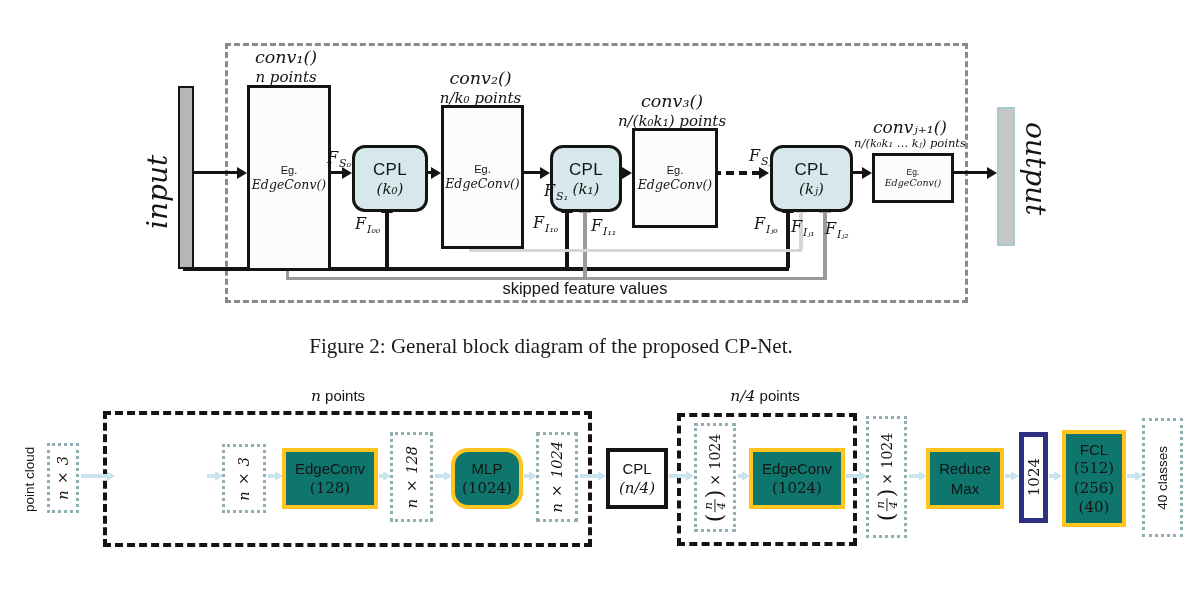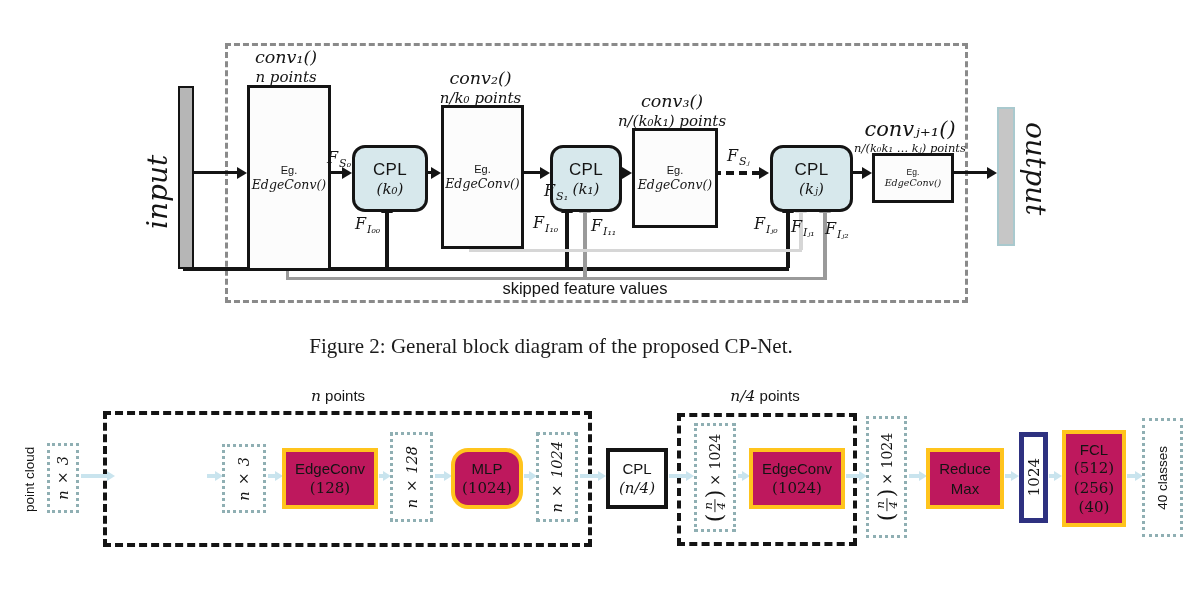--- a/index.html
+++ b/index.html
@@ -19,40 +19,40 @@
   .conv .eg{font-size:11px;line-height:1.2;}
   .conv .fn{font-family:"DejaVu Serif","DejaVu Sans",serif;font-style:italic;font-size:12.5px;line-height:1.2;}
   .conv.sm .eg{font-size:8.5px;}
   .conv.sm .fn{font-size:9.5px;}
   .cpl{background:#d7e8ec;border:3px solid #141414;border-radius:13px;z-index:2;}
   .cpl .l1{font-size:17px;letter-spacing:.3px;line-height:1.25;}
   .cpl .l2{font-family:"DejaVu Serif","DejaVu Sans",serif;font-style:italic;font-size:15px;line-height:1.2;}
   .ctitle{text-align:center;font-family:"DejaVu Serif","DejaVu Sans",serif;font-style:italic;z-index:4;line-height:1.2;}
   .ctitle .t1{font-size:17.5px;display:block;}
   .ctitle .t2{font-size:15px;display:block;}
-  .ctitle.sm .t1{font-size:21px;}
+  .ctitle.sm .t1{font-size:17px;}
   .ctitle.sm .t2{font-size:11.5px;}
   .flab{font-family:"DejaVu Serif","DejaVu Sans",serif;font-style:italic;font-size:16px;z-index:5;white-space:nowrap;}
   .flab sub{font-size:11px;line-height:1;margin-left:1px;}
   .ar2{height:3px;background:#141414;z-index:1;}
   .ar2::after{content:"";position:absolute;right:-10px;top:50%;transform:translateY(-50%);
               border-left:10px solid #141414;border-top:6px solid transparent;border-bottom:6px solid transparent;}
   .ar2.dash{background:repeating-linear-gradient(90deg,#141414 0 8px,transparent 8px 13px);height:3.5px;}
   .hline{background:currentColor;z-index:1;}
   .sup{width:4px;background:currentColor;z-index:1;}
   .sup::before{content:"";position:absolute;top:-9px;left:50%;margin-left:-6.5px;width:0;height:0;
                border-left:6.5px solid transparent;border-right:6.5px solid transparent;border-bottom:10px solid currentColor;}
   .c-black{color:#141414;} .c-gray{color:#9a9a9a;} .c-lgray{color:#d6d6d6;}
   .skiptext{font-size:16.5px;z-index:4;text-align:center;}
   .caption{font-family:"Liberation Serif",serif;font-size:21px;text-align:center;z-index:4;color:#1b1b1b;}
   
   .dc{border:4px dashed #141414;z-index:0;}
   .clab{font-size:15px;z-index:4;text-align:center;white-space:nowrap;}
   .clab .m{font-family:"DejaVu Serif","DejaVu Sans",serif;font-style:italic;font-size:15.5px;}
-  .ybox{background:#be185d;border:4px solid #ffc41d;z-index:2;}
+  .ybox{background:#0f766e;border:4px solid #ffc41d;z-index:2;}
   .bbox{background:#fff;border:4px solid #141414;z-index:2;}
   .ybox .bl,.bbox .bl{font-size:15px;line-height:1.3;}
   .num{font-family:"DejaVu Serif","DejaVu Sans",serif;}
   .bbox .num,.mitl{font-family:"DejaVu Serif","DejaVu Sans",serif;font-style:italic;}
   .dotted{background:#fff;border:3.5px dotted #8fafb3;z-index:2;}
   .mrot{font-family:"DejaVu Serif","DejaVu Sans",serif;font-style:italic;font-size:14.5px;}
   .srot{font-size:13.5px;}
   .nrot{font-family:"DejaVu Serif","DejaVu Sans",serif;font-size:15px;}
   .navy{background:#fff;border:5px solid #2e3180;z-index:2;}
   .pclab{font-size:13.5px;z-index:3;}
@@ -119,21 +119,21 @@
 
   <div class="abs ctitle" style="left:597px;top:91px;width:150px;">
     <span class="t1">conv₃()</span>
     <span class="t2">n/(k₀k₁) points</span>
   </div>
   <div class="abs conv col" style="left:632px;top:128px;width:80px;height:94px;">
     <span class="eg">Eg.</span>
     <span class="fn">EdgeConv()</span>
   </div>
 
-  <span class="abs flab" style="left:727px;top:146px;"><i>F</i><sub>Sⱼ</sub></span>
+  <span class="abs flab" style="left:749px;top:146px;"><i>F</i><sub>Sⱼ</sub></span>
   <div class="abs ar2 dash" style="left:713px;top:171px;width:46px;"></div>
 
   <div class="abs cpl col" style="left:770px;top:145px;width:77px;height:61px;">
     <span class="l1">CPL</span>
     <span class="l2">(kⱼ)</span>
   </div>
 
   <div class="abs ar2" style="left:848px;top:171px;width:14px;"></div>
 
   <div class="abs ctitle sm" style="left:845px;top:117px;width:130px;">

